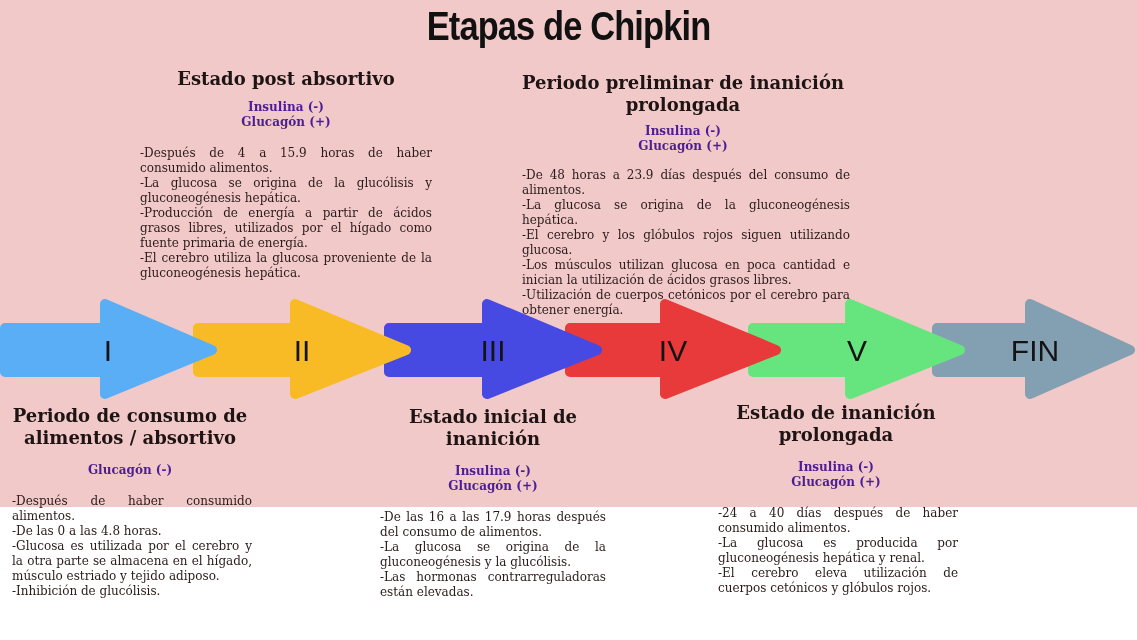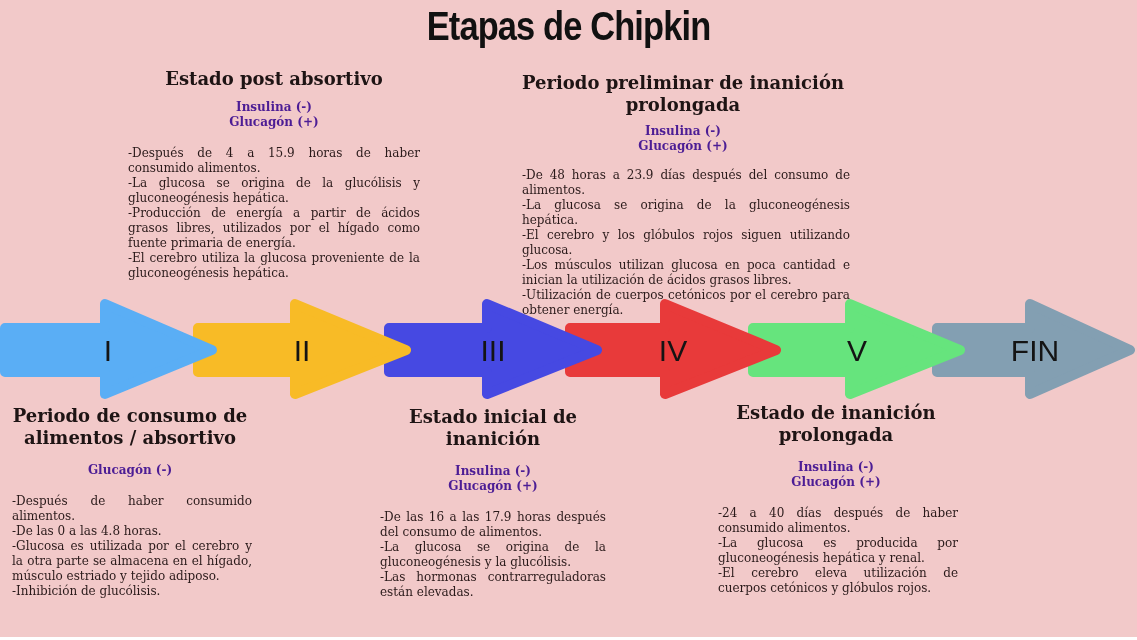--- a/index.html
+++ b/index.html
@@ -1,21 +1,21 @@
 <!DOCTYPE html>
 <html><head>
 <meta charset="utf-8">
 <style>
   html, body { margin: 0; padding: 0; }
   body {
     width: 1137px; height: 640px; background: #ffffff; position: relative; overflow: hidden;
     font-family: "DejaVu Serif", serif; color: #2a1a1a;
   }
   .canvas {
-    position: absolute; left: 0; top: 0; width: 1137px; height: 637px; background: #f2c9c9;
+    position: absolute; left: 0; top: 0; width: 1137px; height: 507px; background: #f2c9c9;
   }
   .title {
     position: absolute; left: 0; width: 1137px; top: 4px; text-align: center;
     font-family: "Liberation Sans", sans-serif; font-weight: bold; font-size: 40px;
     letter-spacing: -1px; color: #111; transform: scaleX(0.86);
   }
   .block { position: absolute; }
   .block h2 {
     margin: 0; font-family: "DejaVu Serif", serif; font-weight: bold; font-size: 18px;
     line-height: 22px; text-align: center; color: #1e1414;
@@ -36,21 +36,21 @@
     color: #141414; transform: translateX(-50%);
   }
 </style>
 </head>
 <body>
 
 <div class="canvas">
 
   <div class="title">Etapas de Chipkin</div>
 
-  <div class="block" style="left:128px; top:68px; width:292px;">
+  <div class="block" style="left:140px; top:68px; width:292px;">
     <h2><span>Estado post absortivo</span></h2>
     <div class="hormones" style="margin-top:10px;">
       <div>Insulina (-)</div>
       <div>Glucagón (+)</div>
     </div>
     <div class="desc" style="margin-top:16px;">
       <p>-Después de 4 a 15.9 horas de haber consumido alimentos.</p>
       <p>-La glucosa se origina de la glucólisis y gluconeogénesis hepática.</p>
       <p>-Producción de energía a partir de ácidos grasos libres, utilizados por el hígado como fuente primaria de energía.</p>
       <p>-El cerebro utiliza la glucosa proveniente de la gluconeogénesis hepática.</p>

